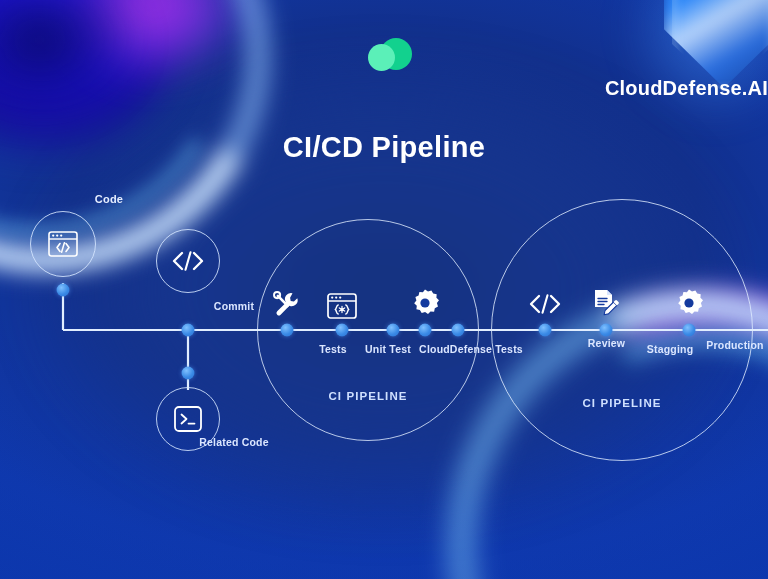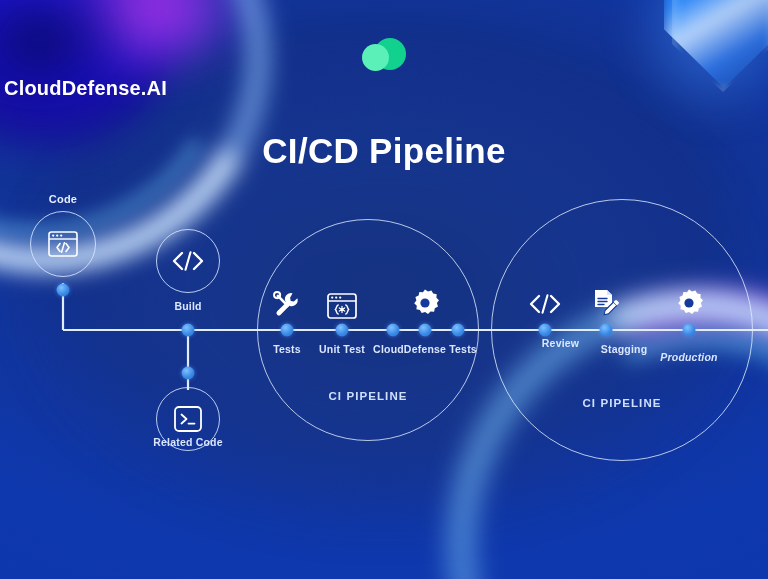--- a/index.html
+++ b/index.html
@@ -96,47 +96,47 @@
     transform:rotate(23deg);
     filter:blur(11px);
   }
   .bg-vignette{
     position:absolute;inset:0;
     background:radial-gradient(115% 90% at 50% 40%, rgba(0,0,0,0) 45%, rgba(6,20,90,.22) 100%);
   }
 
   
   .brand{
-    position:absolute;left:4px;right:0;top:38px;text-align:left;
+    position:absolute;left:16px;right:0;top:38px;text-align:right;
   }
   .brand-mark{
     position:relative;width:56px;height:34px;margin:0 auto 5px;
   }
   .brand-mark .c1{
     position:absolute;left:16px;top:0;width:32px;height:32px;border-radius:50%;
     background:#12d18e;
   }
   .brand-mark .c2{
     position:absolute;left:4px;top:6px;width:27px;height:27px;border-radius:50%;
     background:#5bf0b8;
   }
   .brand-name{
     font-size:20px;font-weight:bold;color:#ffffff;letter-spacing:.2px;
   }
   .page-title{
     position:absolute;left:0;right:0;top:131px;text-align:center;
-    font-size:35px;font-weight:bold;color:#ffffff;letter-spacing:.3px;
+    font-size:29px;font-weight:bold;color:#ffffff;letter-spacing:.3px;
   }
 
   
   #diagram{position:absolute;left:0;top:0;width:768px;height:579px;}
   .lbl{
     position:absolute;text-align:right;color:#dbe6ff;
     font-size:10.5px;font-weight:bold;letter-spacing:.2px;
-    transform:translateX(-50%);white-space:nowrap;
+    transform:translateX(-50%);white-space:nowrap;margin-left:46px;
   }
   .lbl-top{color:#e6eeff;font-size:11px;}
   .circle-lbl{
     position:absolute;text-align:center;color:#cfe0ff;
     font-size:11.5px;font-weight:bold;letter-spacing:1.1px;
     transform:translateX(-50%);white-space:nowrap;
   }
   .node{
     position:absolute;border:1.4px solid rgba(214,230,255,.85);border-radius:50%;
     transform:translate(-50%,-50%);
@@ -217,21 +217,21 @@
       </svg>
     </div>
 
     <div class="node" id="node-commit" style="left: 188px; top: 261px; width: 62px; height: 62px;">
       <svg width="34" height="22" viewBox="0 0 34 22">
         <path d="M11 3 L3 11 L11 19" fill="none" stroke="#ffffff" stroke-width="2.3" stroke-linecap="round" stroke-linejoin="round"></path>
         <path d="M23 3 L31 11 L23 19" fill="none" stroke="#ffffff" stroke-width="2.3" stroke-linecap="round" stroke-linejoin="round"></path>
         <line x1="19.5" y1="2.2" x2="14.5" y2="19.8" stroke="#ffffff" stroke-width="2.1" stroke-linecap="round"></line>
       </svg>
     </div>
-    <div class="lbl" id="lbl-commit" style="left: 188px; top: 300px;">Build</div>
+    <div class="lbl" id="lbl-commit" style="left: 188px; top: 300px;">Commit</div>
 
     <div class="node" id="node-related" style="left: 188px; top: 419px; width: 62px; height: 62px;">
       <svg width="30" height="28" viewBox="0 0 30 28">
         <rect x="2" y="2" width="26" height="24" rx="4" fill="none" stroke="#ffffff" stroke-width="1.8"></rect>
         <path d="M8.5 9.5 L13.5 14 L8.5 18.5" fill="none" stroke="#ffffff" stroke-width="1.8" stroke-linecap="round" stroke-linejoin="round"></path>
         <line x1="15.5" y1="18.6" x2="21.5" y2="18.6" stroke="#ffffff" stroke-width="1.8" stroke-linecap="round"></line>
       </svg>
     </div>
     <div class="lbl" id="lbl-related" style="left: 188px; top: 436px;">Related Code</div>
 
@@ -313,20 +313,20 @@
         <div class="dot" style="left: 425px; top: 330px; width: 13px; height: 13px;"></div>
         <div class="dot" style="left: 458px; top: 330px; width: 13px; height: 13px;"></div>
         <div class="lbl" style="left: 287px; top: 343px;">Tests</div>
         <div class="lbl" style="left: 342px; top: 343px;">Unit Test</div>
         <div class="lbl" style="left: 425px; top: 343px;">CloudDefense Tests</div>
         <div class="dot" style="left: 545px; top: 330px; width: 13px; height: 13px;"></div>
         <div class="dot" style="left: 606px; top: 330px; width: 13px; height: 13px;"></div>
         <div class="dot" style="left: 689px; top: 330px; width: 13px; height: 13px;"></div>
         <div class="lbl" style="left: 545px; top: 337px; padding-left: 31px;">Review</div>
         <div class="lbl" style="left: 606px; top: 343px; padding-left: 36px;">Stagging</div>
-        <div class="lbl" style="left: 689px; top: 351px; font-style: italic;">Production</div>
+        <div class="lbl" style="left: 689px; top: 339px;">Production</div>
       </div>
 
     <div class="circle-lbl" id="pipe0-lbl" style="left: 368px; top: 390px;">CI PIPELINE</div>
     <div class="circle-lbl" id="pipe1-lbl" style="left: 622px; top: 397px;">CI PIPELINE</div>
 
   </div>
 </div>
 
 </body></html>

